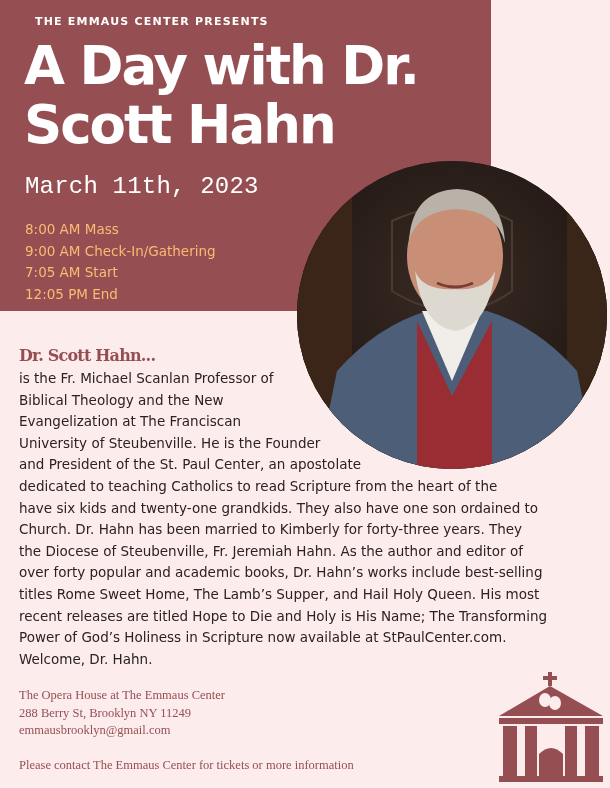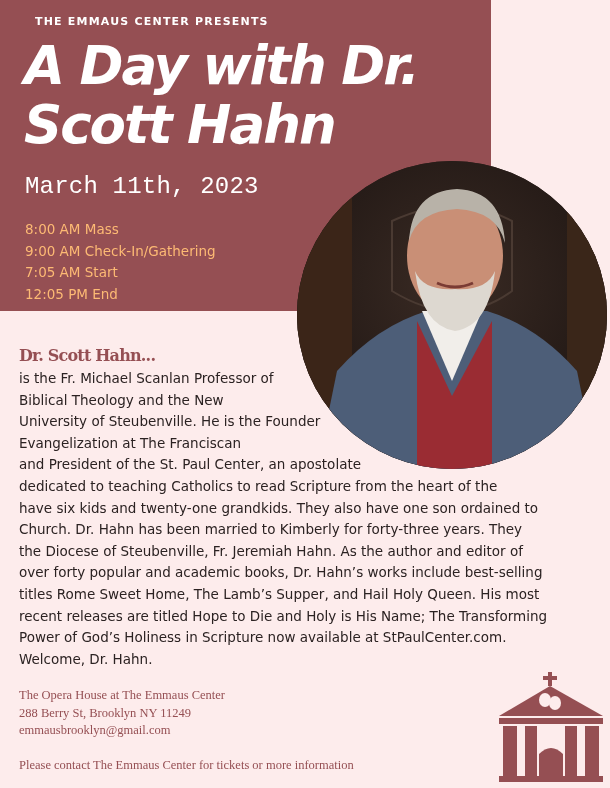--- a/index.html
+++ b/index.html
@@ -1,19 +1,19 @@
 <!DOCTYPE html>
 <html><head>
 <meta charset="utf-8">
 <style>
   html, body { margin: 0; padding: 0; }
   body { width: 610px; height: 788px; position: relative; overflow: hidden; background: #fdecec; font-family: "DejaVu Sans", sans-serif; }
   .header { position: absolute; left: 0; top: 0; width: 491px; height: 311px; background: #954f53; }
   .presents { position: absolute; left: 35px; top: 15px; color: #fff; font-family: "DejaVu Sans", sans-serif; font-weight: bold; font-size: 11px; letter-spacing: 1.2px; }
-  .title { position: absolute; left: 24px; top: 36px; color: #fff; font-family: "DejaVu Sans", sans-serif; font-weight: bold; font-size: 53px; line-height: 59px; letter-spacing: -2px; margin: 0; font-style: italic; }
+  .title { position: absolute; left: 24px; top: 36px; color: #fff; font-family: "DejaVu Sans", sans-serif; font-weight: bold; font-size: 53px; line-height: 59px; letter-spacing: -2px; margin: 0; }
   .date { position: absolute; left: 25px; top: 173px; color: #fff; font-family: Liberation Mono, monospace; font-size: 24px; letter-spacing: 0.2px; }
   .schedule { position: absolute; left: 25px; top: 219px; color: #fdba74; font-family: "DejaVu Sans", sans-serif; font-size: 13.5px; line-height: 21.5px; }
   .schedule div { white-space: nowrap; }
   .photo { position: absolute; left: 297px; top: 161px; width: 310px; height: 308px; border-radius: 50%; overflow: hidden; background: #2a1e1a; }
   .bio-heading { position: absolute; left: 19px; top: 346px; color: #954f53; font-family: "DejaVu Serif", serif; font-weight: bold; font-size: 16px; letter-spacing: -0.8px; }
   .bio { position: absolute; left: 19px; top: 368px; color: #2b2222; font-family: "DejaVu Sans", sans-serif; font-size: 13.5px; line-height: 21.6px; }
   .bio span { display: block; white-space: nowrap; }
   .footer { position: absolute; left: 19px; top: 687px; color: #954f53; font-family: "Liberation Serif", serif; font-size: 12.5px; line-height: 17.5px; }
   .footer .contact { margin-top: 17px; }
   .church { position: absolute; left: 497px; top: 672px; width: 108px; height: 110px; }
@@ -55,22 +55,22 @@
     <path d="M112 80 Q115 30 160 28 Q205 30 208 82 Q200 50 160 48 Q120 50 112 80 Z" fill="#b8b2a8"></path>
     <path d="M118 110 Q125 165 158 170 Q192 165 198 110 Q190 130 158 128 Q126 130 118 110 Z" fill="#ddd8d0"></path>
     <path d="M140 122 Q158 130 176 122" stroke="#7a3c34" stroke-width="3" fill="none"></path>
   </svg>
 </div>
 
 <div class="bio-heading">Dr. Scott Hahn...</div>
 <div class="bio">
   <span>is the Fr. Michael Scanlan Professor of</span>
   <span>Biblical Theology and the New</span>
+  <span>Evangelization at The Franciscan</span>
   <span>University of Steubenville. He is the Founder</span>
-  <span>Evangelization at The Franciscan</span>
   <span>and President of the St. Paul Center, an apostolate</span>
   <span>dedicated to teaching Catholics to read Scripture from the heart of the</span>
   <span>have six kids and twenty-one grandkids. They also have one son ordained to</span>
   <span>Church. Dr. Hahn has been married to Kimberly for forty-three years. They</span>
   <span>the Diocese of Steubenville, Fr. Jeremiah Hahn.  As the author and editor of</span>
   <span>over forty popular and academic books, Dr. Hahn’s works include best-selling</span>
   <span>titles Rome Sweet Home, The Lamb’s Supper, and Hail Holy Queen. His most</span>
   <span>recent releases are titled Hope to Die and Holy is His Name; The Transforming</span>
   <span>Power of God’s Holiness in Scripture now available at StPaulCenter.com.</span>
   <span>Welcome, Dr. Hahn.</span>

